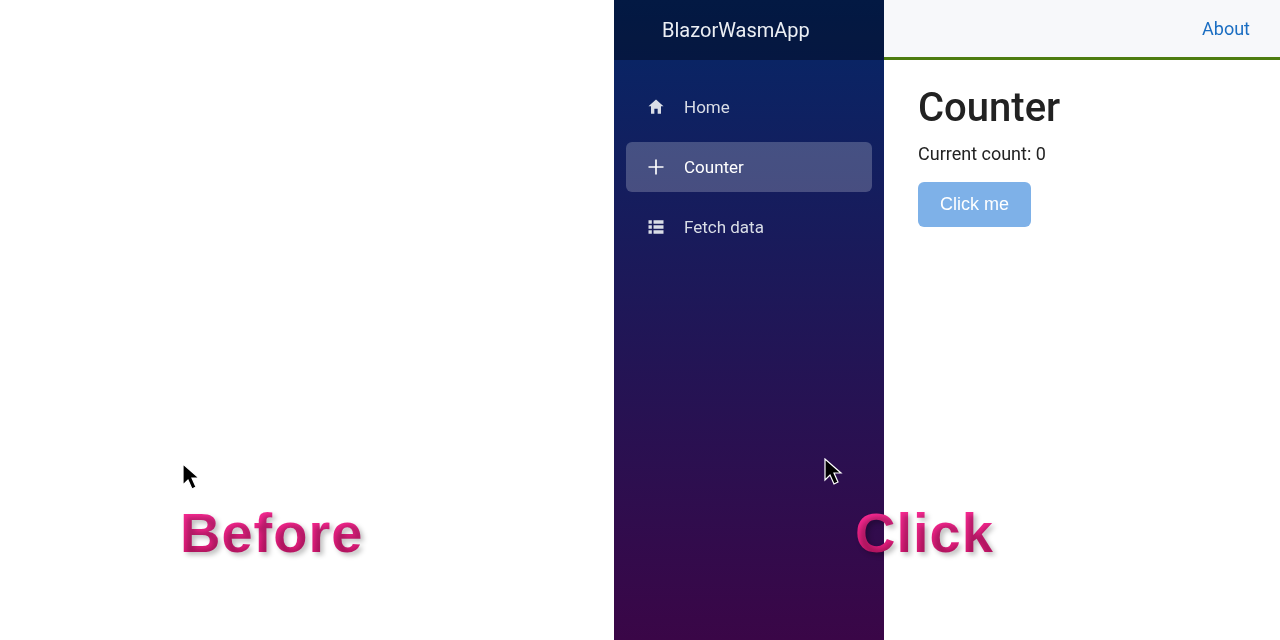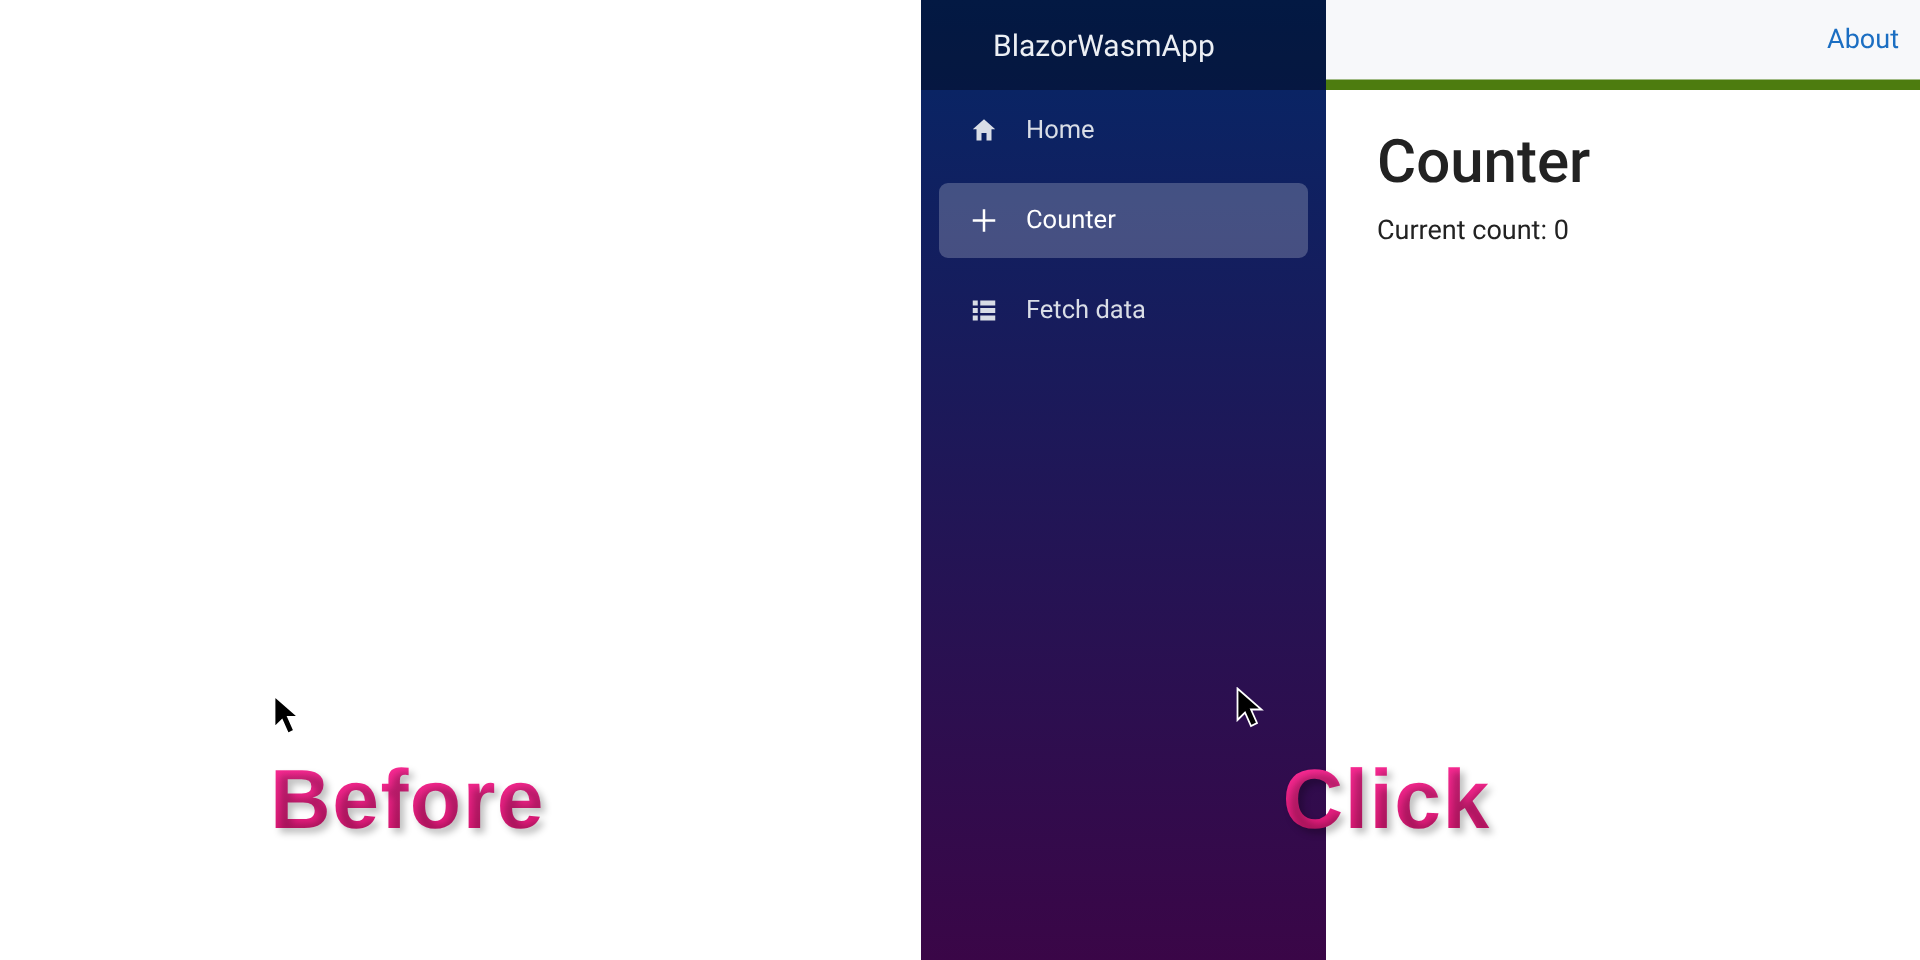--- a/index.html
+++ b/index.html
@@ -45,45 +45,45 @@
     display: flex; flex-direction: column;
   }
   .brandbar {
     height: 60px;
     display: flex; align-items: center;
     padding: 0 48px;
     background: rgba(0,0,0,0.35);
   }
   .brandbar span { color: #eceff4; font-size: 20px; font-weight: 400; }
 
-  .nav { padding: 2px 12px; display: flex; flex-direction: column; gap: 10px; }
+  .nav { padding: 22px 12px; display: flex; flex-direction: column; gap: 10px; }
   .nav-item {
     display: flex; align-items: center; gap: 18px;
     color: #d9dde6;
     height: 50px;
     padding: 0 20px;
     border-radius: 6px;
     font-size: 17px;
     cursor: pointer;
   }
   .nav-item.active { background: rgba(255,255,255,0.22); color: #ffffff; }
   .nav-item .icon { width: 20px; height: 20px; display: flex; align-items: center; justify-content: center; }
   .nav-item .icon svg { fill: currentColor; }
 
   .main {
     flex: 1;
     display: flex; flex-direction: column;
     background: #ffffff;
   }
   .topbar {
     height: 60px;
-    border-bottom: 7px solid #4d7c0f;
+    border-bottom: 3px solid #4d7c0f;
     background: #f7f8fa;
     display: flex; align-items: center; justify-content: flex-end;
-    padding: 0 14px;
+    padding: 0 30px;
   }
   .topbar a { color: #1b6ec2; font-size: 18px; text-decoration: none; }
 
   .content { padding: 24px 34px; }
   .content h1 { font-size: 40px; font-weight: 500; color: #222; margin-bottom: 12px; }
   .content p  { font-size: 18px; color: #222; margin-bottom: 18px; }
   .btn-primary {
     background: #7eb1e8;
     color: #ffffff;
     border: none;
@@ -137,20 +137,21 @@
       </nav>
     </aside>
 
     <main class="main">
       <div class="topbar">
         <a href="#">About</a>
       </div>
       <div class="content">
         <h1>Counter</h1>
         <p>Current count: 0</p>
+        <button class="btn-primary">Click me</button>
       </div>
     </main>
 
   </div>
 </div>
 
 <div class="overlay-label overlay-before">Before</div>
 <div class="overlay-label overlay-after">Click</div>
 
 <div class="cursor cursor-left">

